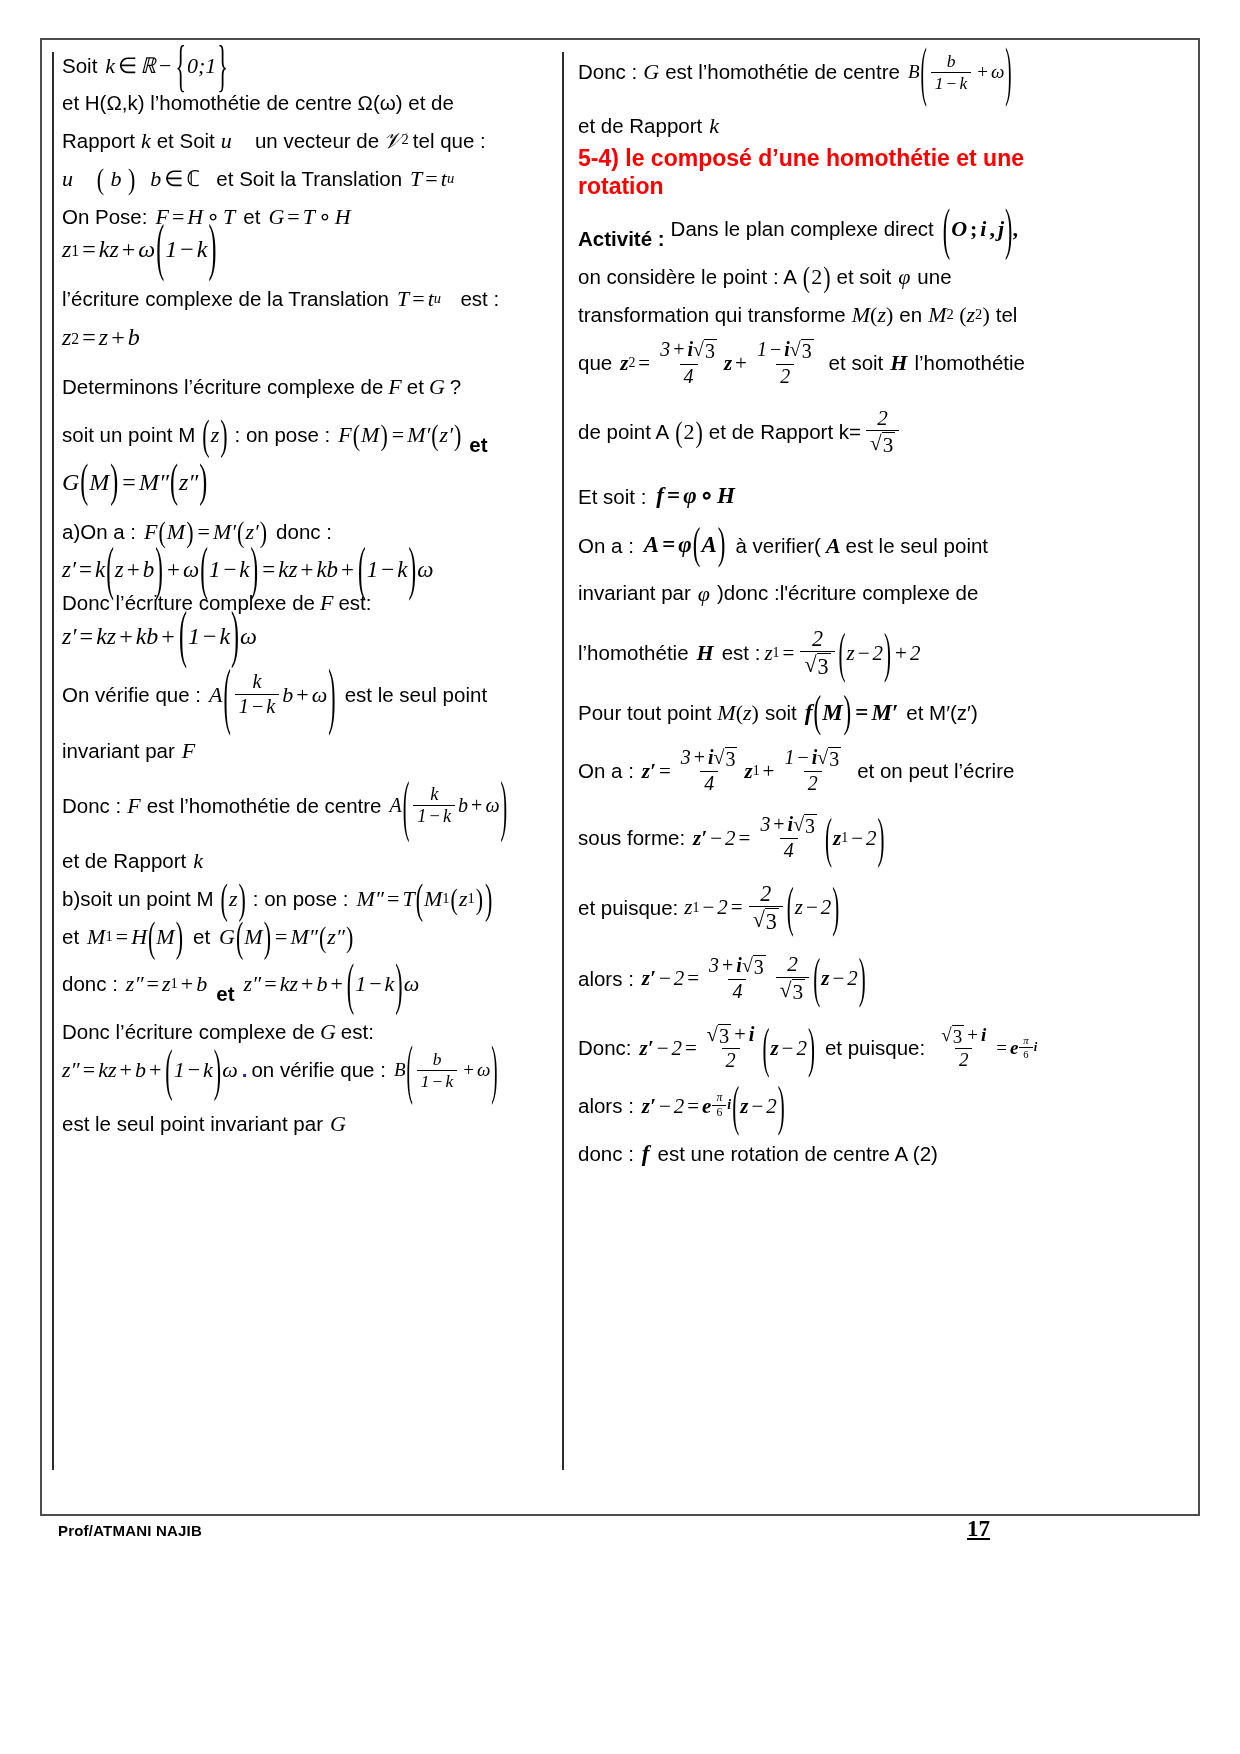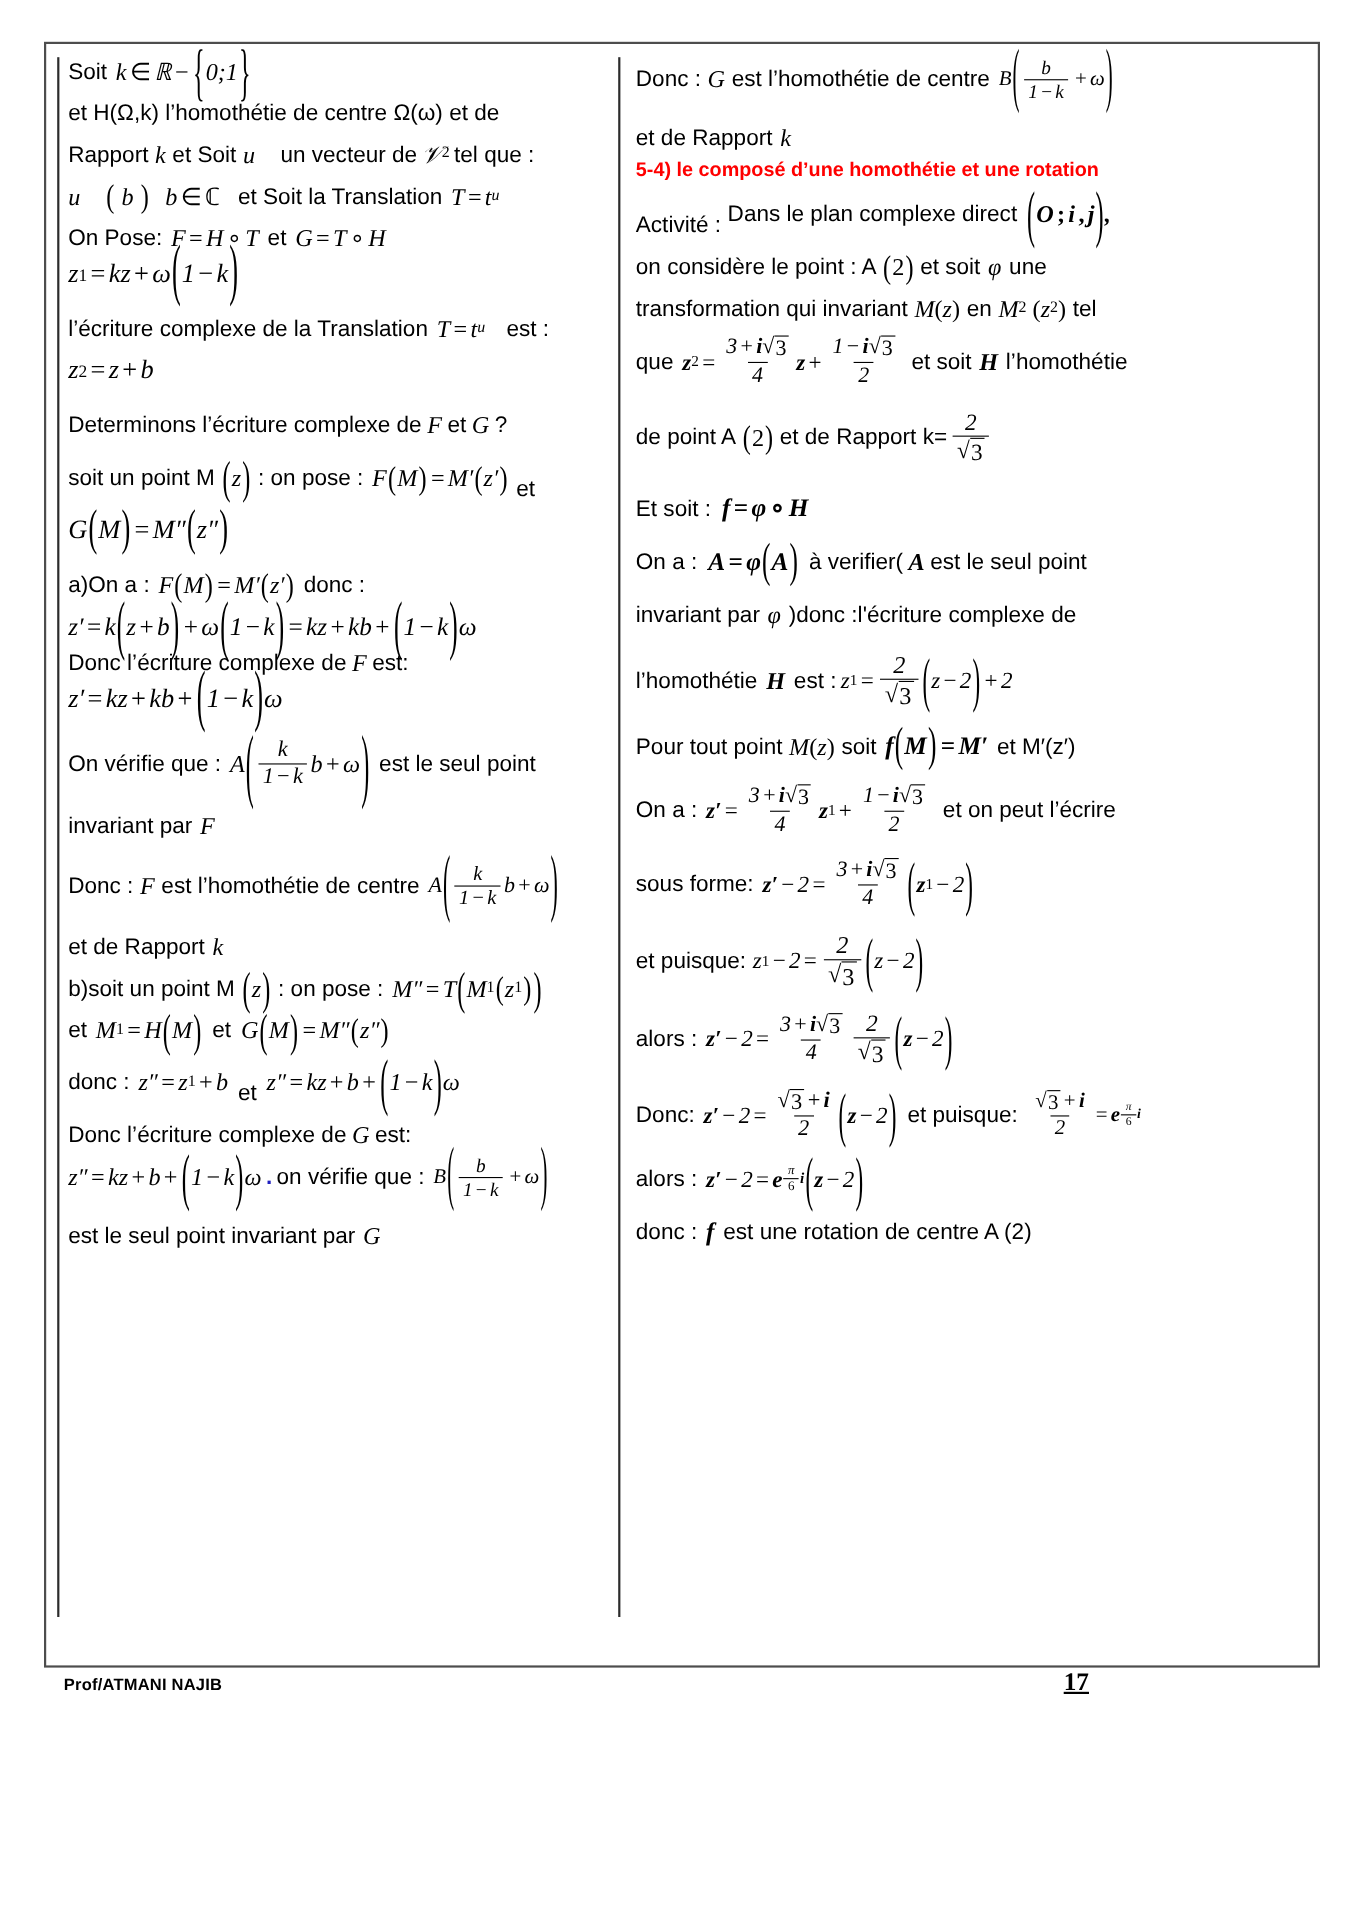--- a/index.html
+++ b/index.html
@@ -58,26 +58,26 @@
     align-items: center;
     flex-wrap: nowrap;
   }
   .tight { margin-bottom: 5px; }
   .gap   { margin-bottom: 20px; }
   .gap-lg{ margin-bottom: 26px; }
 
   .redhead {
     color: #ff0000;
     font-weight: bold;
-    font-size: 18px;
+    font-size: 23px;
     line-height: 1.22;
     margin: 2px 0 6px 0;
     max-width: 470px;
   }
-  .bold { font-weight: normal; margin-top: 20px; }
+  .bold { font-weight: bold; margin-top: 20px; }
 
   
   .m {
     font-family: "Liberation Serif", serif;
     font-style: italic;
     font-size: 22px;
     white-space: nowrap;
     display: inline-flex;
     align-items: center;
   }
@@ -485,21 +485,21 @@
         <span>on considère le point : A</span>
         <span class="m up" style="margin:0 5px"><span class="paren sm">(</span>2<span class="paren sm">)</span></span>
         <span>et soit</span>
         <span class="m" style="margin:0 7px">
             <i>φ</i>
           </span>
         <span>une</span>
       </div>
 
       <div class="line">
-        <span>transformation qui invariant</span>
+        <span>transformation qui transforme</span>
         <span class="m" style="margin:0 6px">
             <i>M</i>
             <span style="font-style:normal">(</span>
             <i>z</i>
             <span style="font-style:normal">)</span>
           </span>
         <span>en</span>
         <span class="m" style="margin:0 6px"><i>M</i><sub class="sm" style="font-style:normal">2</sub>&nbsp;<span style="font-style:normal">(</span><i>z</i><sub class="sm" style="font-style:normal">2</sub><span style="font-style:normal">)</span></span>
         <span>tel</span>
       </div>

